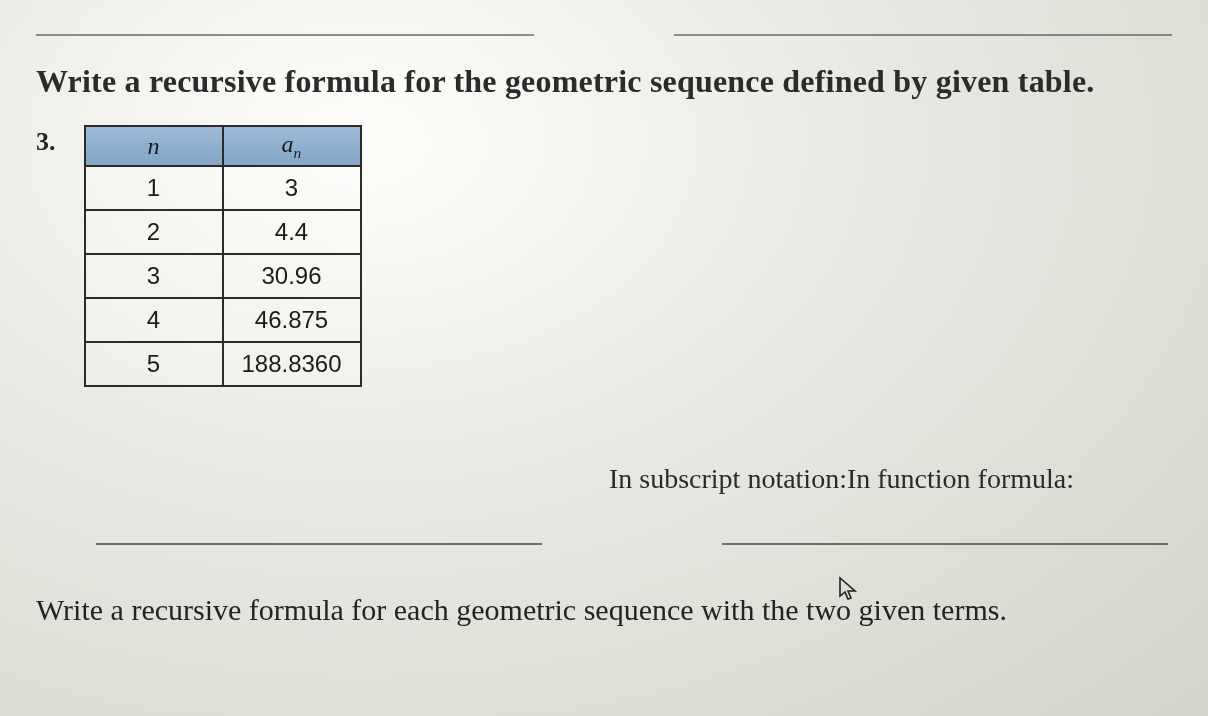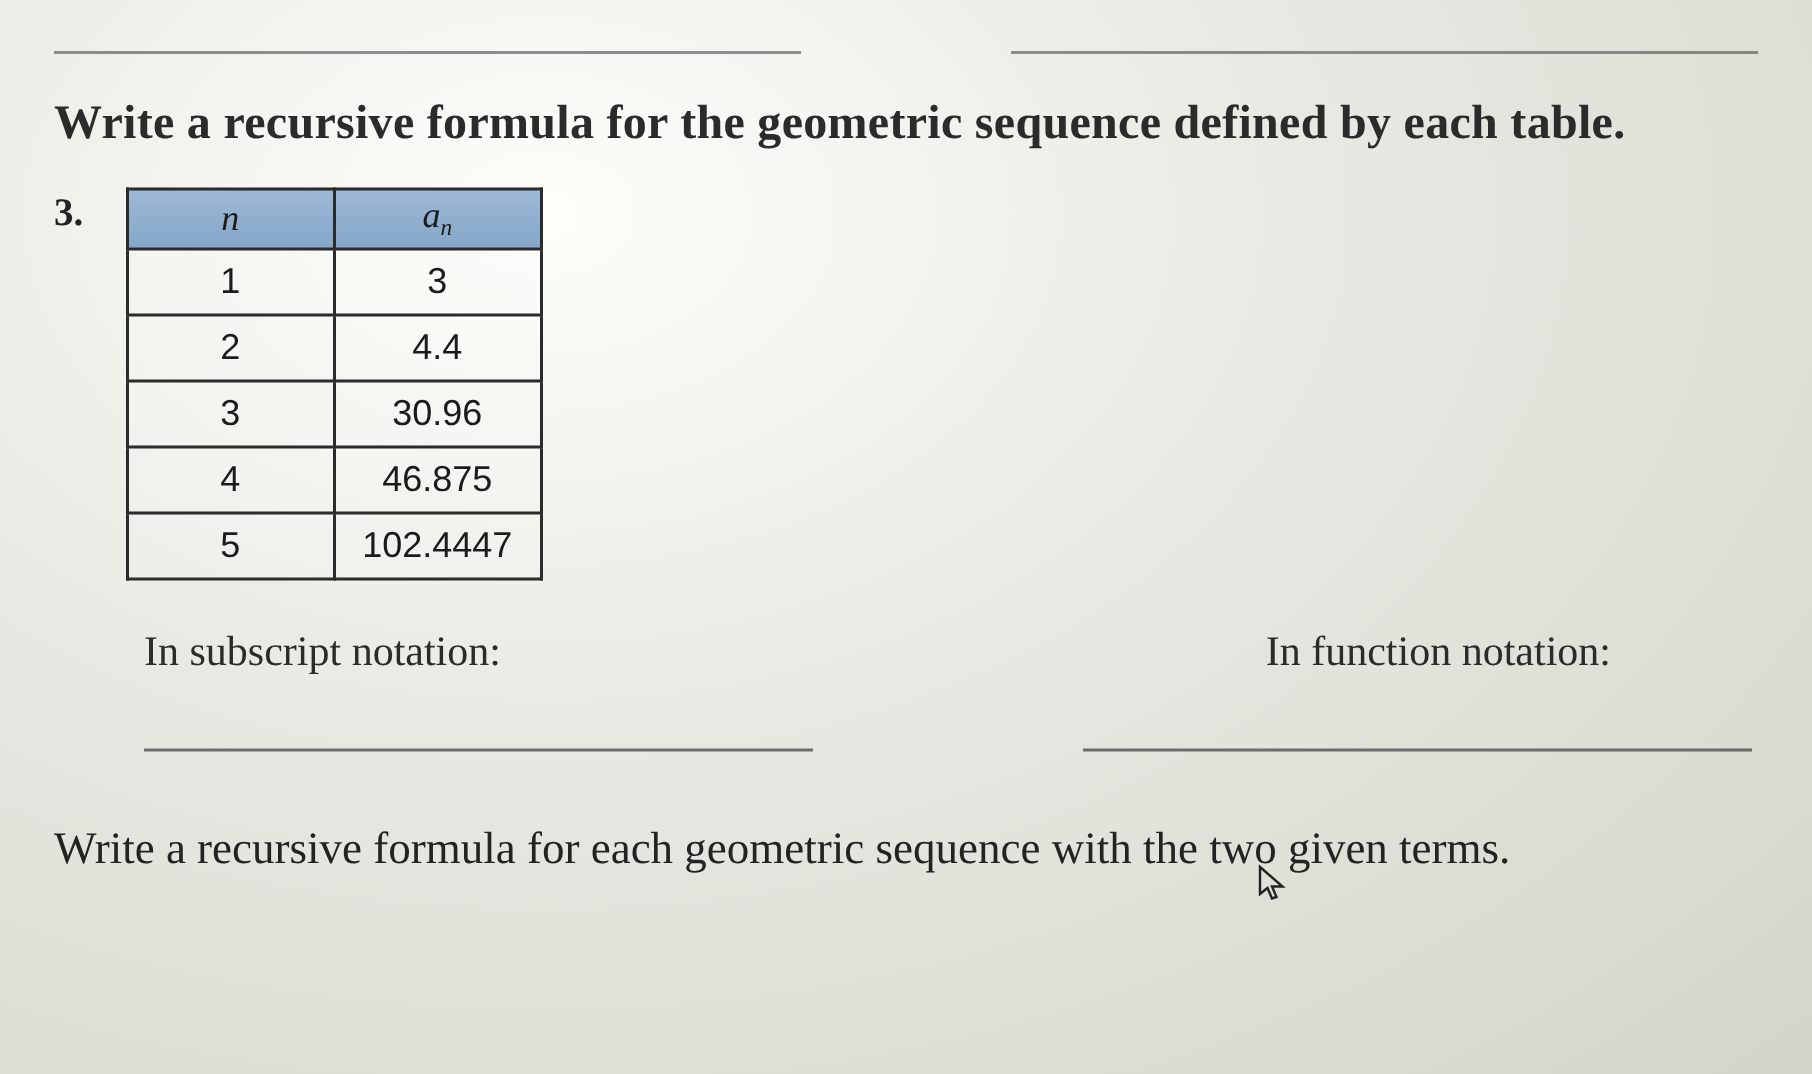--- a/index.html
+++ b/index.html
@@ -63,22 +63,22 @@
     height: 40px; width: 138px;
     font-family: Georgia, serif;
   }
   table.seq td {
     height: 44px; width: 138px;
     background: rgba(255,255,255,.15);
   }
   .sub { font-size: .65em; vertical-align: sub; font-style: italic; }
   .notation-row {
     display: flex;
-    justify-content: space-between;
-    margin-top: 32px;
+    justify-content: flex-end;
+    margin-top: 76px;
     font-size: 28px;
     color: #2b2b2b;
     padding: 0 4px 0 60px;
   }
   .notation-row .right { margin-right: 94px; }
   .answer-rules {
     display: flex;
     gap: 180px;
     margin-top: 48px;
     padding: 0 4px 0 60px;
@@ -104,21 +104,21 @@
 </style>
 </head>
 <body>
 
 <div class="page">
   <div class="top-rules">
     <div class="rule"></div>
     <div class="rule"></div>
   </div>
 
-  <div class="instr-1">Write a recursive formula for the geometric sequence defined by each table.</div>
+  <div class="instr-1">Write a recursive formula for the geometric sequence defined by given table.</div>
 
   <div class="problem-row">
     <div class="prob-num">3.</div>
 
     <table class="seq">
       <thead>
         <tr>
           <th>n</th>
           <th>
             <span>a</span><span class="sub">n</span>
@@ -137,29 +137,29 @@
         <tr>
           <td>3</td>
           <td>30.96</td>
         </tr>
         <tr>
           <td>4</td>
           <td>46.875</td>
         </tr>
         <tr>
           <td>5</td>
-          <td>102.4447</td>
+          <td>188.8360</td>
         </tr>
       </tbody>
     </table>
   </div>
 
   <div class="notation-row">
     <div>In subscript notation:</div>
-    <div class="right">In function notation:</div>
+    <div class="right">In function formula:</div>
   </div>
 
   <div class="answer-rules">
     <div class="ans-rule"></div>
     <div class="ans-rule"></div>
   </div>
 
   <div class="instr-2">Write a recursive formula for each geometric sequence with the two given terms.</div>
 
   <div class="cursor">

